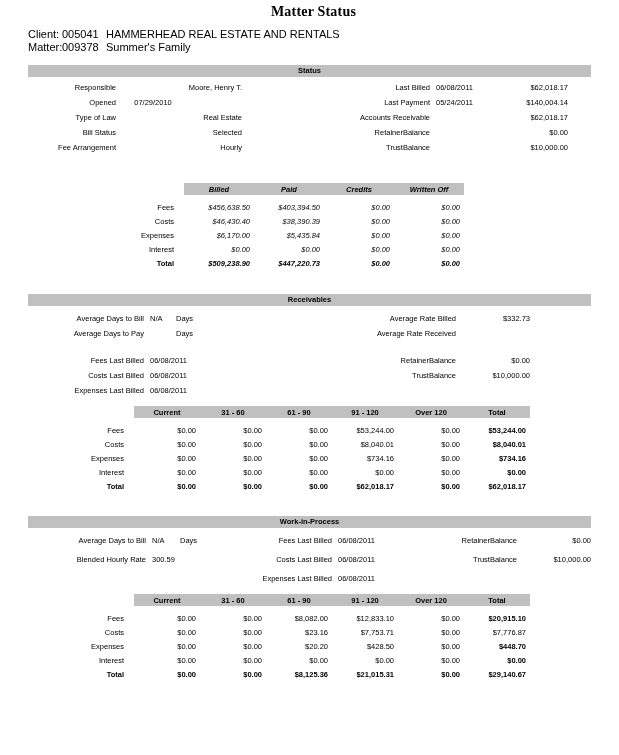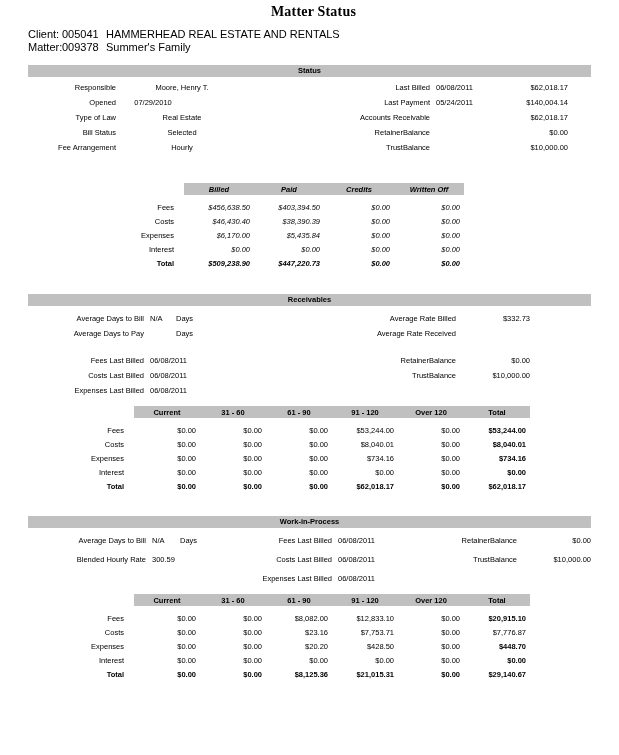--- a/index.html
+++ b/index.html
@@ -81,21 +81,21 @@
     display: flex;
     align-items: baseline;
     height: 15px;
     font-size: 7.5px;
     white-space: nowrap;
   }
   .kv-row .k {
     text-align: right;
     padding-right: 6px;
   }
-  .kv-row .v1 { text-align: center; }
+  .kv-row .v1 { text-align: right; }
   .kv-row .v-money { text-align: right; }
   .kv-row .v-date { text-align: left; }
 
   
   .status-left  { left: 0px; }
   .status-left .k  { width: 88px; }
   .status-left .v1 { width: 120px; }
   
   .status-right { left: 286px; }
   .status-right .k  { width: 116px; }

